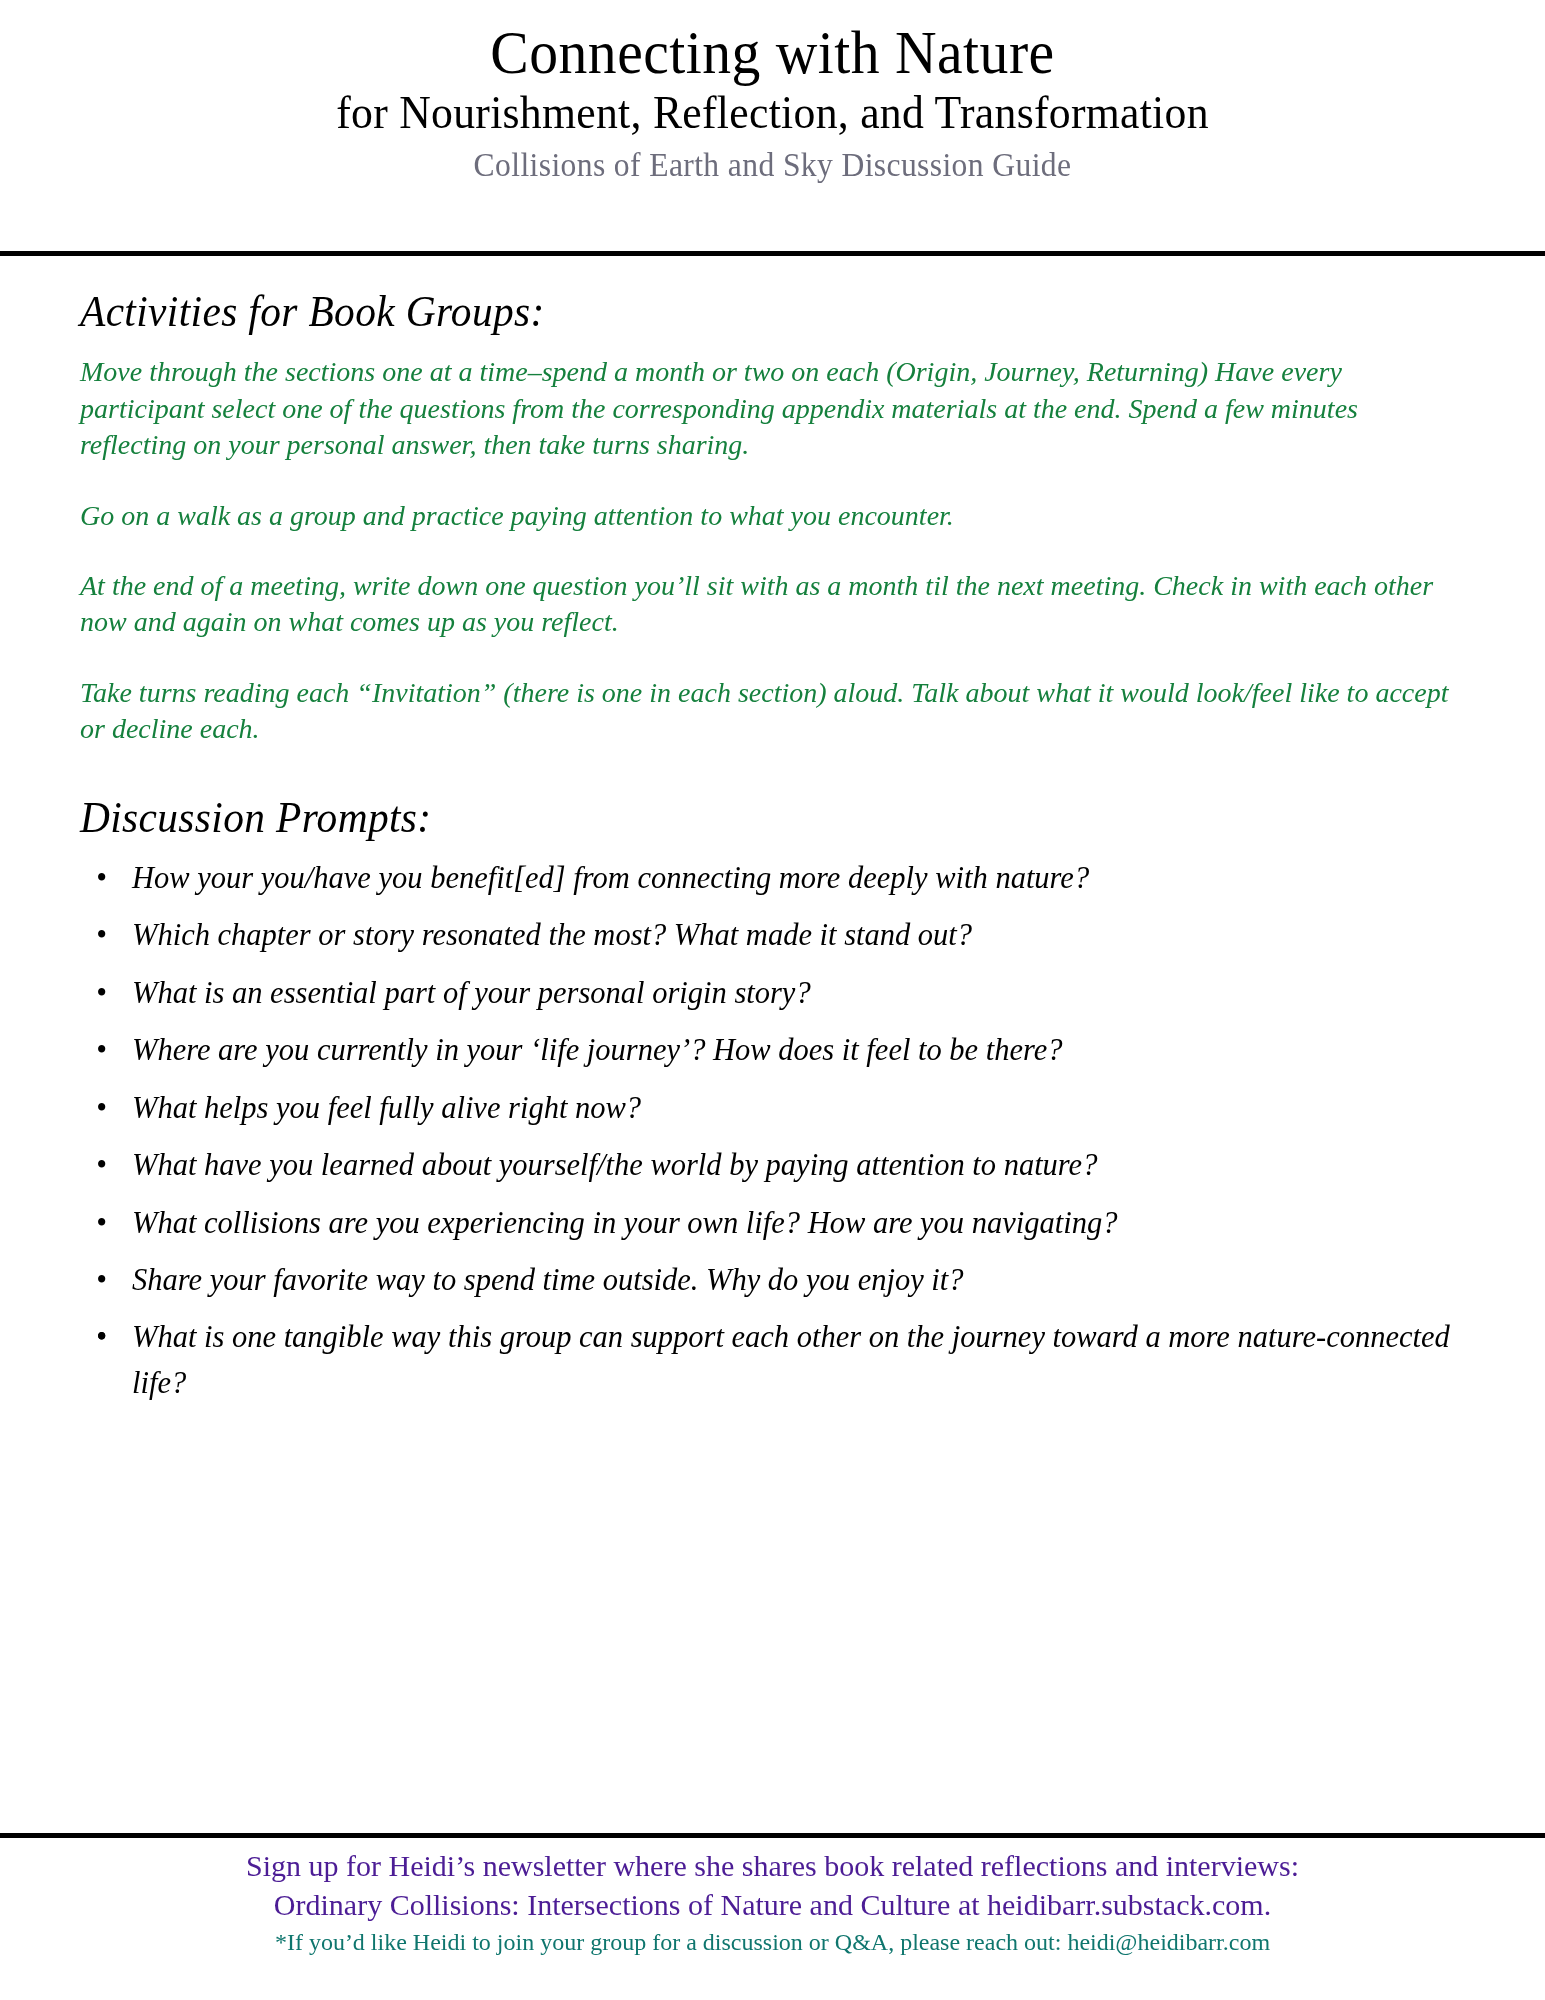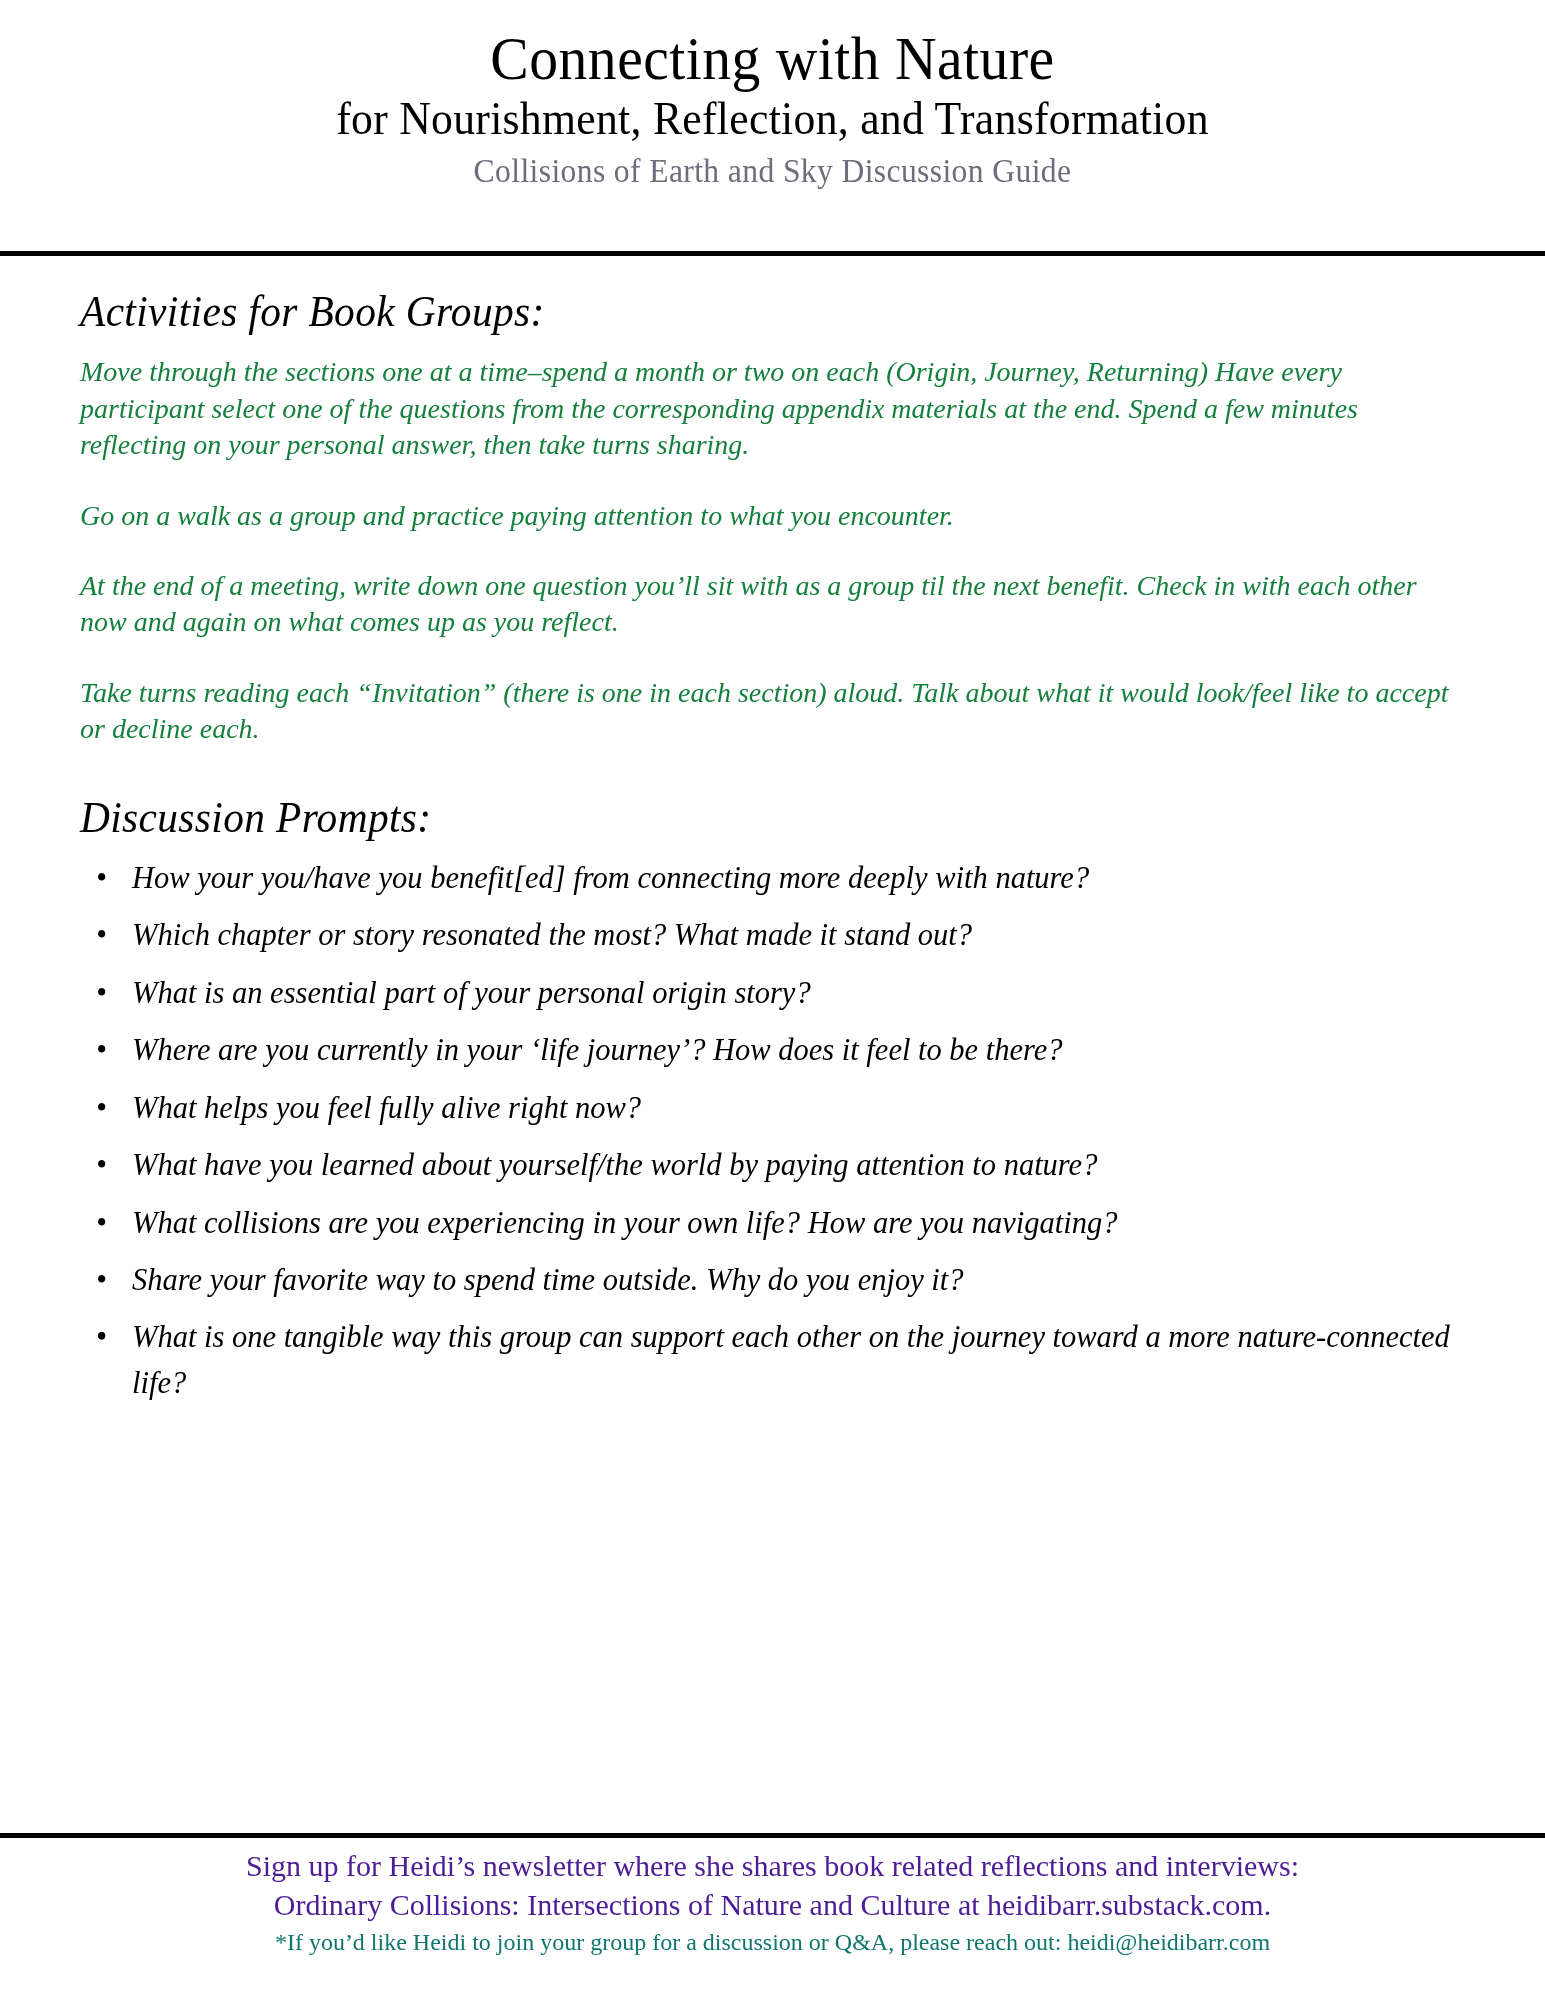--- a/index.html
+++ b/index.html
@@ -20,21 +20,21 @@
 
   .page {
     width: 1545px;
     height: 2000px;
     position: relative;
     box-sizing: border-box;
   }
 
   
   .masthead {
-    padding-top: 26px;
+    padding-top: 20px;
     text-align: center;
   }
   .display-font {
     font-family: "Liberation Serif", "DejaVu Serif", serif;
     font-weight: 400;
     font-stretch: condensed;
     transform-origin: center;
   }
   .title-main {
     font-size: 62px;
@@ -173,21 +173,21 @@
   </header>
 
   <hr class="rule rule-top">
 
   <main class="content">
 
     <h2 class="display-font section-heading first">Activities for Book Groups:</h2>
 
     <p class="para">Move through the sections one at a time–spend a month or two on each (Origin, Journey, Returning) Have every participant select one of the questions from the corresponding appendix materials at the end. Spend a few minutes reflecting on your personal answer, then take turns sharing.</p>
     <p class="para">Go on a walk as a group and practice paying attention to what you encounter.</p>
-    <p class="para">At the end of a meeting, write down one question you’ll sit with as a group til the next benefit. Check in with each other now and again on what comes up as you reflect.</p>
+    <p class="para">At the end of a meeting, write down one question you’ll sit with as a month til the next meeting. Check in with each other now and again on what comes up as you reflect.</p>
     <p class="para">Take turns reading each “Invitation” (there is one in each section) aloud.  Talk about what it would look/feel like to accept or decline each.</p>
 
     <h2 class="display-font section-heading second">Discussion Prompts:</h2>
 
     <ul class="prompt-list">
       <li class="prompt-item">
         <span class="bullet">•</span>
         <span>How your you/have you benefit[ed] from connecting more deeply with nature?</span>
       </li>
       <li class="prompt-item">

